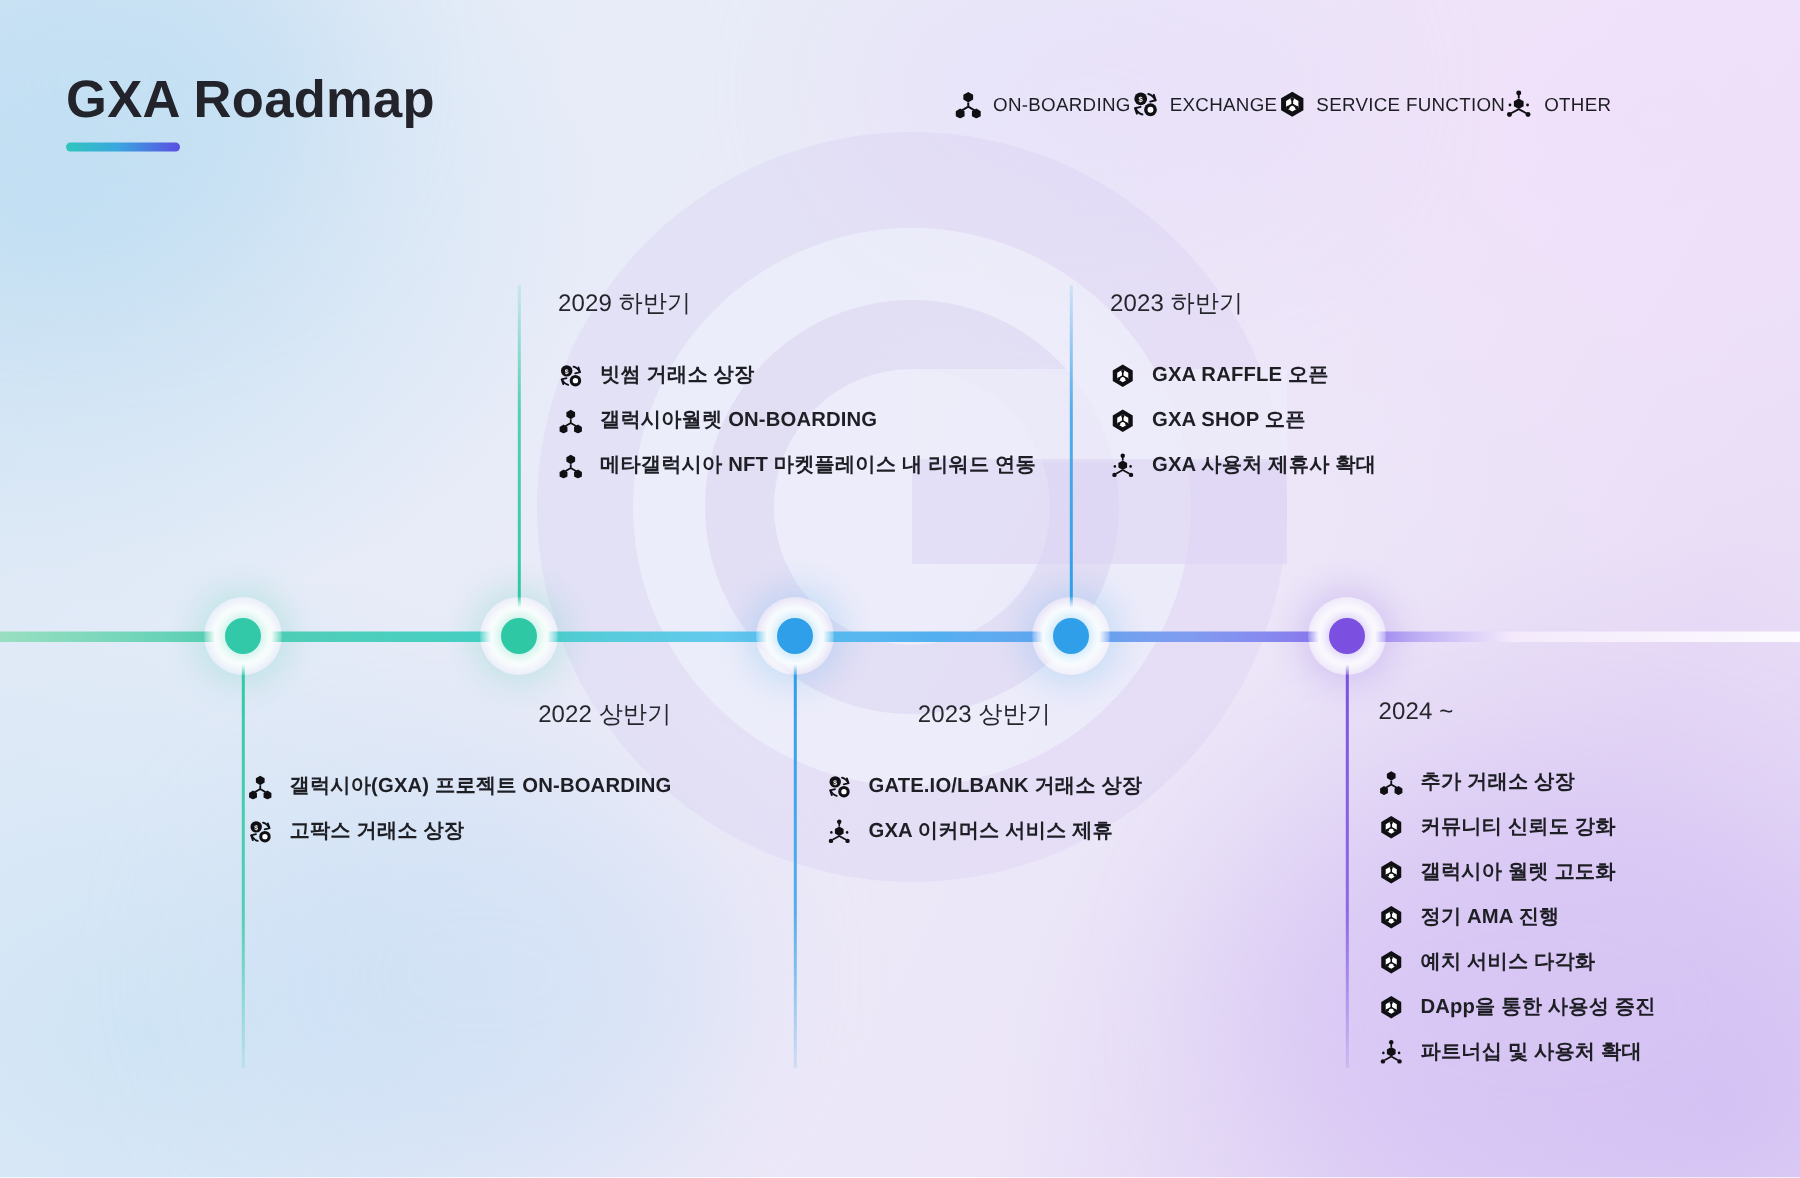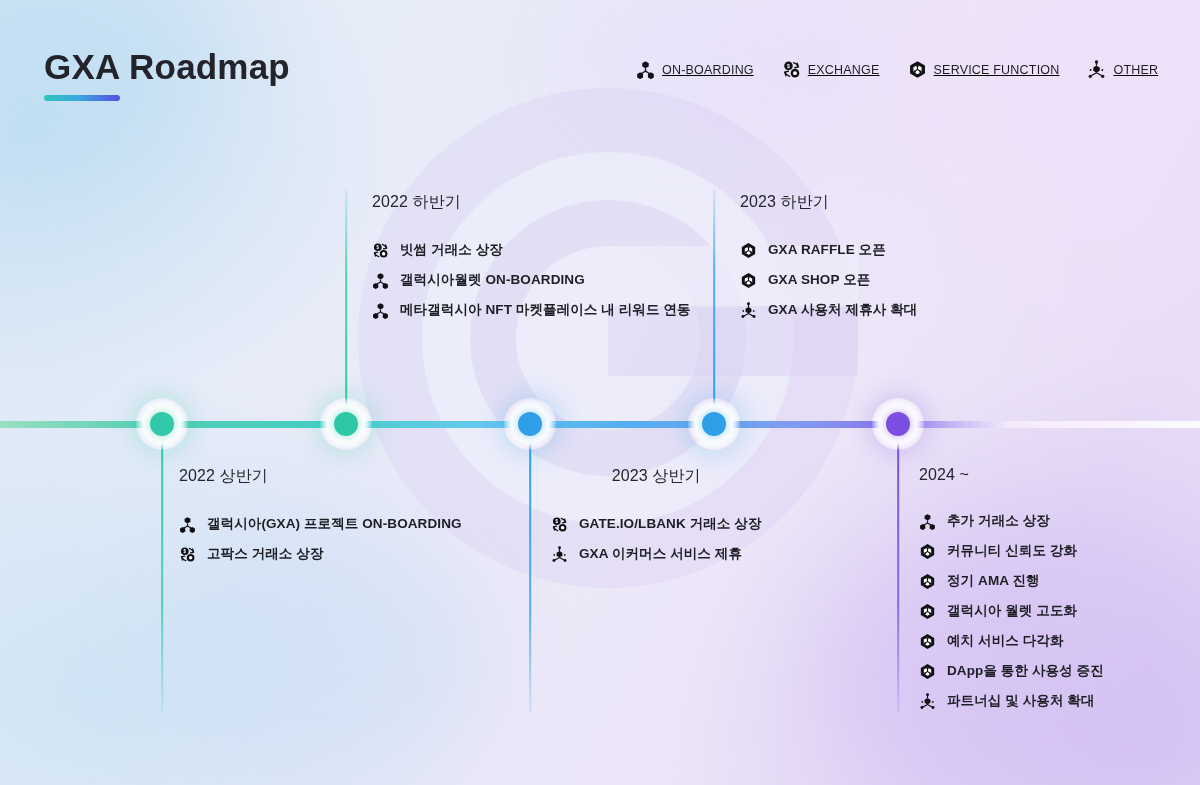--- a/index.html
+++ b/index.html
@@ -100,22 +100,20 @@
     background: linear-gradient(90deg, #2fc6bd 0%, #3aa6e0 46%, #5a4de2 100%);
   }
 
   
   .legend {
     position: absolute;
     left: 636px;
     top: 60px;
     display: flex;
     align-items: flex-end;
-    gap: 28px;
-    text-decoration: underline;
   }
   .legend-item {
     display: flex;
     align-items: center;
     gap: 7px;
     white-space: nowrap;
   }
   .legend-label {
     font-size: 12.5px;
     letter-spacing: 0.2px;
@@ -310,21 +308,21 @@
       </div>
       <div class="node" style="left: 714px; top: 424px; box-shadow: rgba(46, 159, 232, 0.2) 0px 0px 22px 6px;">
         <div class="dot" style="background: rgb(46, 159, 232); box-shadow: rgba(46, 159, 232, 0.4) 0px 0px 10px 1px;"></div>
       </div>
       <div class="node" style="left: 898px; top: 424px; box-shadow: rgba(123, 79, 224, 0.2) 0px 0px 22px 6px;">
         <div class="dot" style="background: rgb(123, 79, 224); box-shadow: rgba(123, 79, 224, 0.4) 0px 0px 10px 1px;"></div>
       </div>
     </div>
   <div id="panels">
       <div class="panel" style="left: 372px; top: 192px;">
-        <div class="panel-year">2022 하반기</div>
+        <div class="panel-year">2029 하반기</div>
         <div class="panel-list">
           <div class="mrow">
             <span class="ic">
               <svg width="17" height="17" viewBox="0 0 24 24">
                 <circle cx="8.2" cy="7.4" r="5.4" fill="#101014"></circle>
                 <text x="8.2" y="10.1" font-size="6.4" font-family="Liberation Sans, sans-serif" font-weight="bold" fill="#fff" text-anchor="middle">$</text>
                 <circle cx="16.4" cy="16.6" r="5.4" fill="#101014"></circle>
                 <circle cx="16.4" cy="16.6" r="2.5" fill="#fff"></circle>
                 <path d="M14.6 3.4a8.8 8.8 0 0 1 5.8 5.1" stroke="#101014" stroke-width="1.7" fill="none" stroke-linecap="round"></path>
                 <path d="m19.2 4.1 1.6 4.6-4.6 1.1" stroke="#101014" stroke-width="1.7" fill="none" stroke-linecap="round" stroke-linejoin="round"></path>
@@ -396,21 +394,21 @@
                 <circle cx="4.2" cy="20.6" r="2.1" fill="#101014"></circle>
                 <circle cx="19.8" cy="20.6" r="2.1" fill="#101014"></circle>
                 <circle cx="4.6" cy="12.6" r="1.2" fill="#101014"></circle>
                 <circle cx="19.4" cy="12.6" r="1.2" fill="#101014"></circle>
               </svg>
             </span>
             <span class="mtext">GXA 사용처 제휴사 확대</span>
           </div>
         </div>
       </div>
-      <div class="panel" style="left: 179px; top: 466px;">
+      <div class="panel" style="left: 165px; top: 466px; text-align: right;">
         <div class="panel-year">2022 상반기</div>
         <div class="panel-list">
           <div class="mrow">
             <span class="ic">
               <svg width="17" height="17" viewBox="0 0 24 24">
                 <path d="M12 1.6 16.1 4v4.1L12 10.5 7.9 8.1V4z" fill="#101014"></path>
                 <path d="M12 10.5v3.6M12 14.1 6.4 17.4M12 14.1l5.6 3.3" stroke="#101014" stroke-width="1.7" fill="none"></path>
                 <path d="M5.2 15.6 8.9 17.8v4.2L5.2 24.1 1.5 22V17.8z" fill="#101014"></path>
                 <path d="M18.8 15.6 22.5 17.8v4.2l-3.7 2.1-3.7-2.1V17.8z" fill="#101014"></path>
               </svg>
@@ -499,34 +497,34 @@
             <span class="ic">
               <svg width="17" height="17" viewBox="0 0 24 24">
                 <path d="M12 1.5 21.4 7v10L12 22.5 2.6 17V7z" fill="#101014"></path>
                 <path d="M12 6.2 17.2 9.2v5.9L12 18.1 6.8 15.1V9.2z" fill="#fff"></path>
                 <path d="M12 8.1v4M12 12.1 8.9 14M12 12.1l3.1 1.9" stroke="#101014" stroke-width="1.5" fill="none" stroke-linecap="round"></path>
                 <circle cx="12" cy="7.6" r="1.5" fill="#101014"></circle>
                 <circle cx="8.3" cy="14.8" r="1.5" fill="#101014"></circle>
                 <circle cx="15.7" cy="14.8" r="1.5" fill="#101014"></circle>
               </svg>
             </span>
+            <span class="mtext">갤럭시아 월렛 고도화</span>
+          </div>
+          <div class="mrow">
+            <span class="ic">
+              <svg width="17" height="17" viewBox="0 0 24 24">
+                <path d="M12 1.5 21.4 7v10L12 22.5 2.6 17V7z" fill="#101014"></path>
+                <path d="M12 6.2 17.2 9.2v5.9L12 18.1 6.8 15.1V9.2z" fill="#fff"></path>
+                <path d="M12 8.1v4M12 12.1 8.9 14M12 12.1l3.1 1.9" stroke="#101014" stroke-width="1.5" fill="none" stroke-linecap="round"></path>
+                <circle cx="12" cy="7.6" r="1.5" fill="#101014"></circle>
+                <circle cx="8.3" cy="14.8" r="1.5" fill="#101014"></circle>
+                <circle cx="15.7" cy="14.8" r="1.5" fill="#101014"></circle>
+              </svg>
+            </span>
             <span class="mtext">정기 AMA 진행</span>
-          </div>
-          <div class="mrow">
-            <span class="ic">
-              <svg width="17" height="17" viewBox="0 0 24 24">
-                <path d="M12 1.5 21.4 7v10L12 22.5 2.6 17V7z" fill="#101014"></path>
-                <path d="M12 6.2 17.2 9.2v5.9L12 18.1 6.8 15.1V9.2z" fill="#fff"></path>
-                <path d="M12 8.1v4M12 12.1 8.9 14M12 12.1l3.1 1.9" stroke="#101014" stroke-width="1.5" fill="none" stroke-linecap="round"></path>
-                <circle cx="12" cy="7.6" r="1.5" fill="#101014"></circle>
-                <circle cx="8.3" cy="14.8" r="1.5" fill="#101014"></circle>
-                <circle cx="15.7" cy="14.8" r="1.5" fill="#101014"></circle>
-              </svg>
-            </span>
-            <span class="mtext">갤럭시아 월렛 고도화</span>
           </div>
           <div class="mrow">
             <span class="ic">
               <svg width="17" height="17" viewBox="0 0 24 24">
                 <path d="M12 1.5 21.4 7v10L12 22.5 2.6 17V7z" fill="#101014"></path>
                 <path d="M12 6.2 17.2 9.2v5.9L12 18.1 6.8 15.1V9.2z" fill="#fff"></path>
                 <path d="M12 8.1v4M12 12.1 8.9 14M12 12.1l3.1 1.9" stroke="#101014" stroke-width="1.5" fill="none" stroke-linecap="round"></path>
                 <circle cx="12" cy="7.6" r="1.5" fill="#101014"></circle>
                 <circle cx="8.3" cy="14.8" r="1.5" fill="#101014"></circle>
                 <circle cx="15.7" cy="14.8" r="1.5" fill="#101014"></circle>

